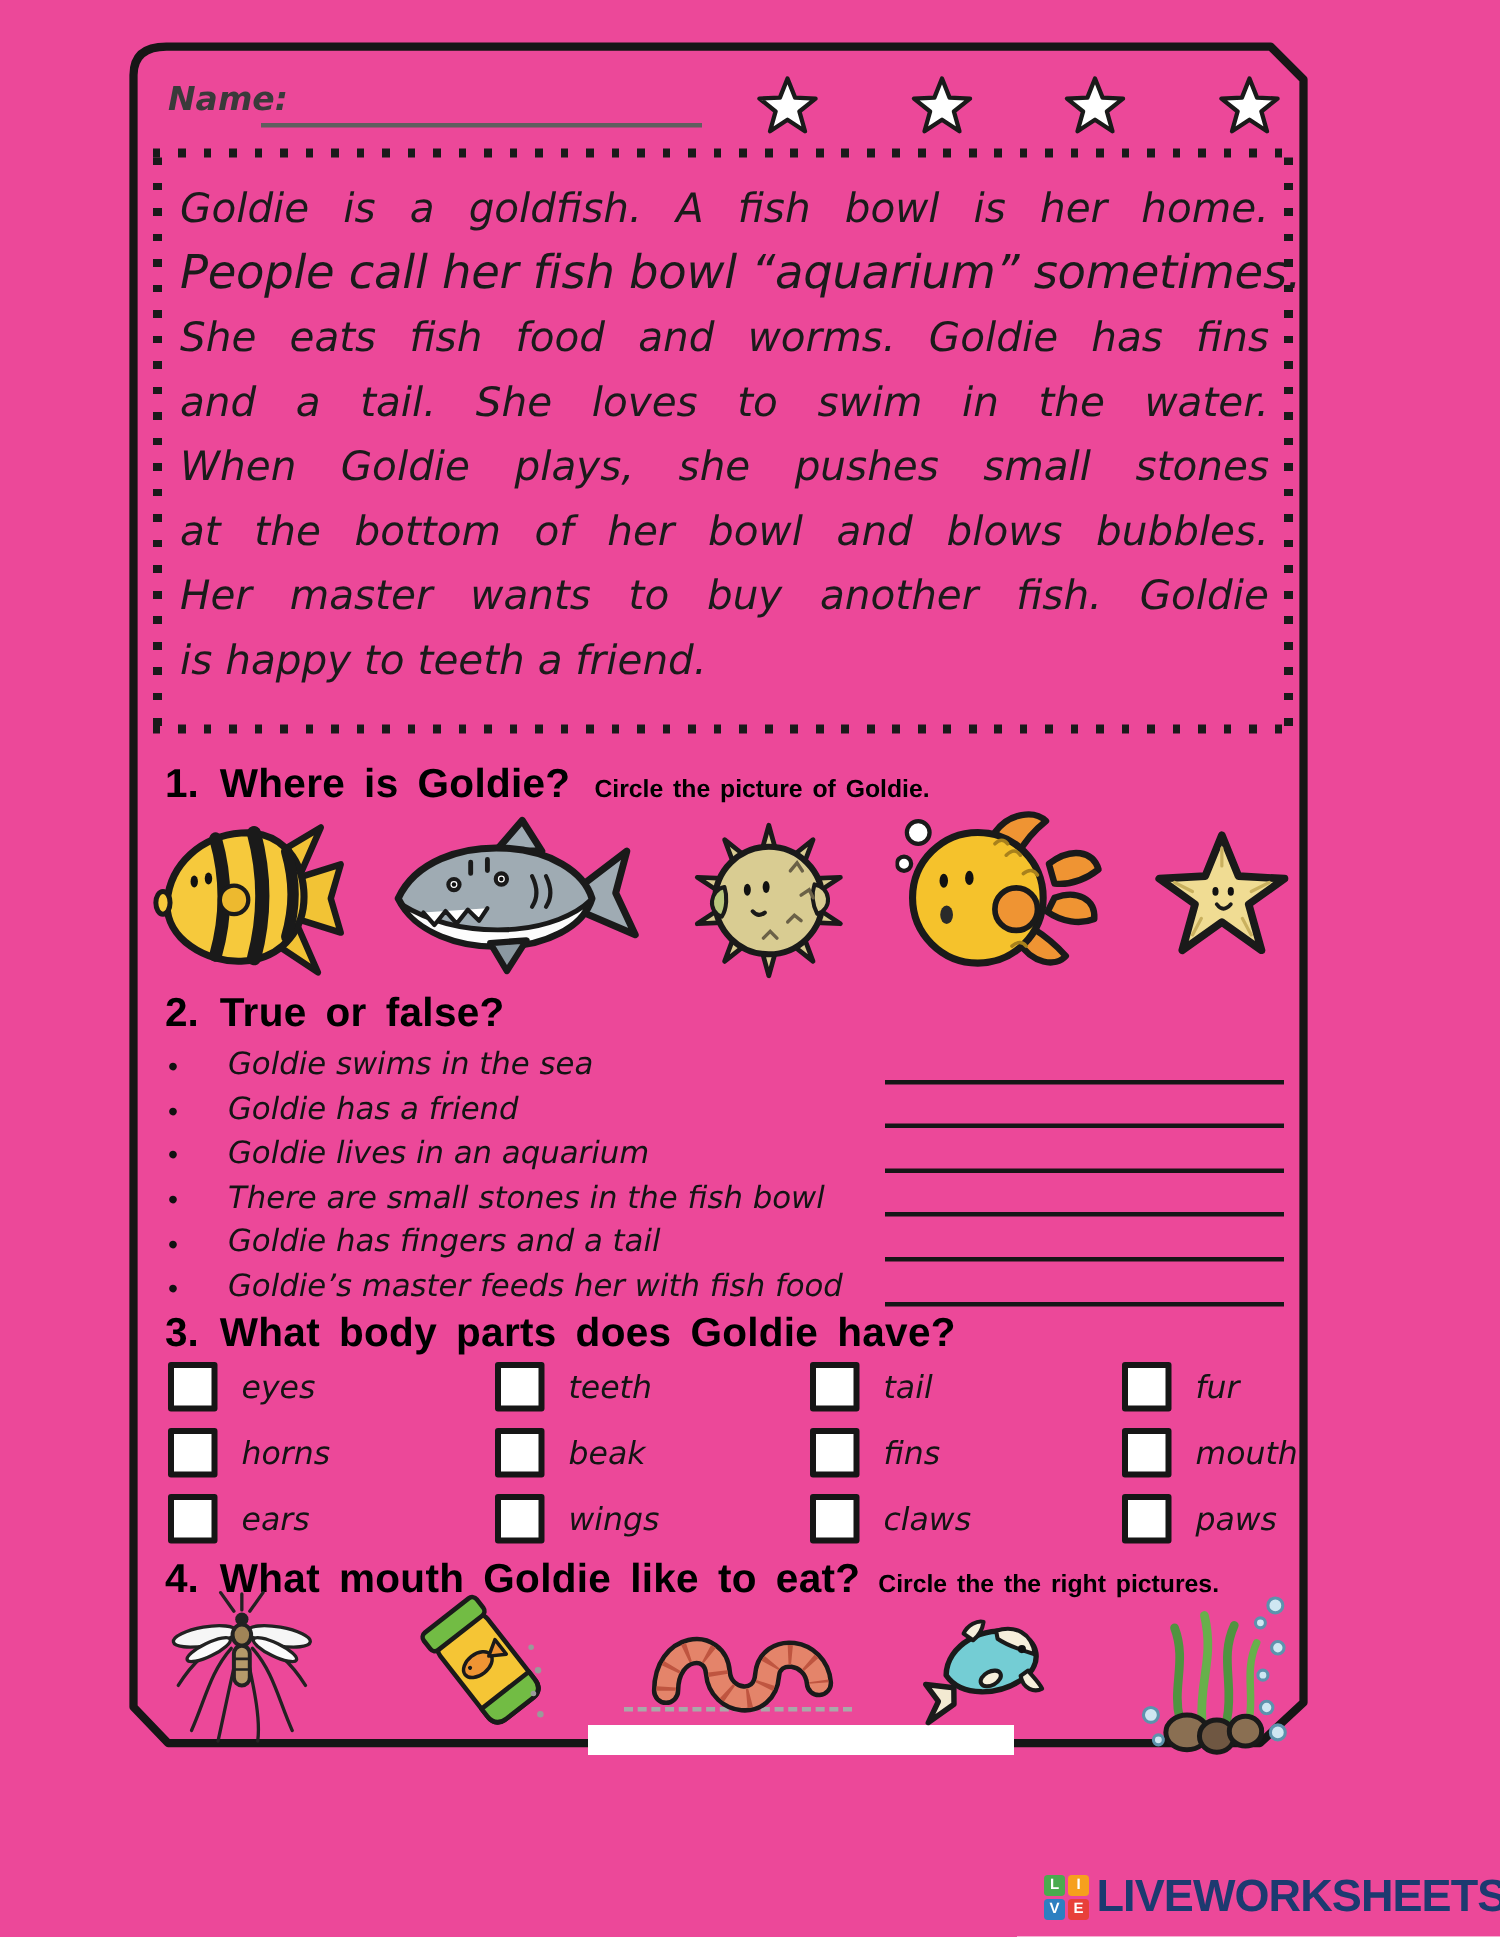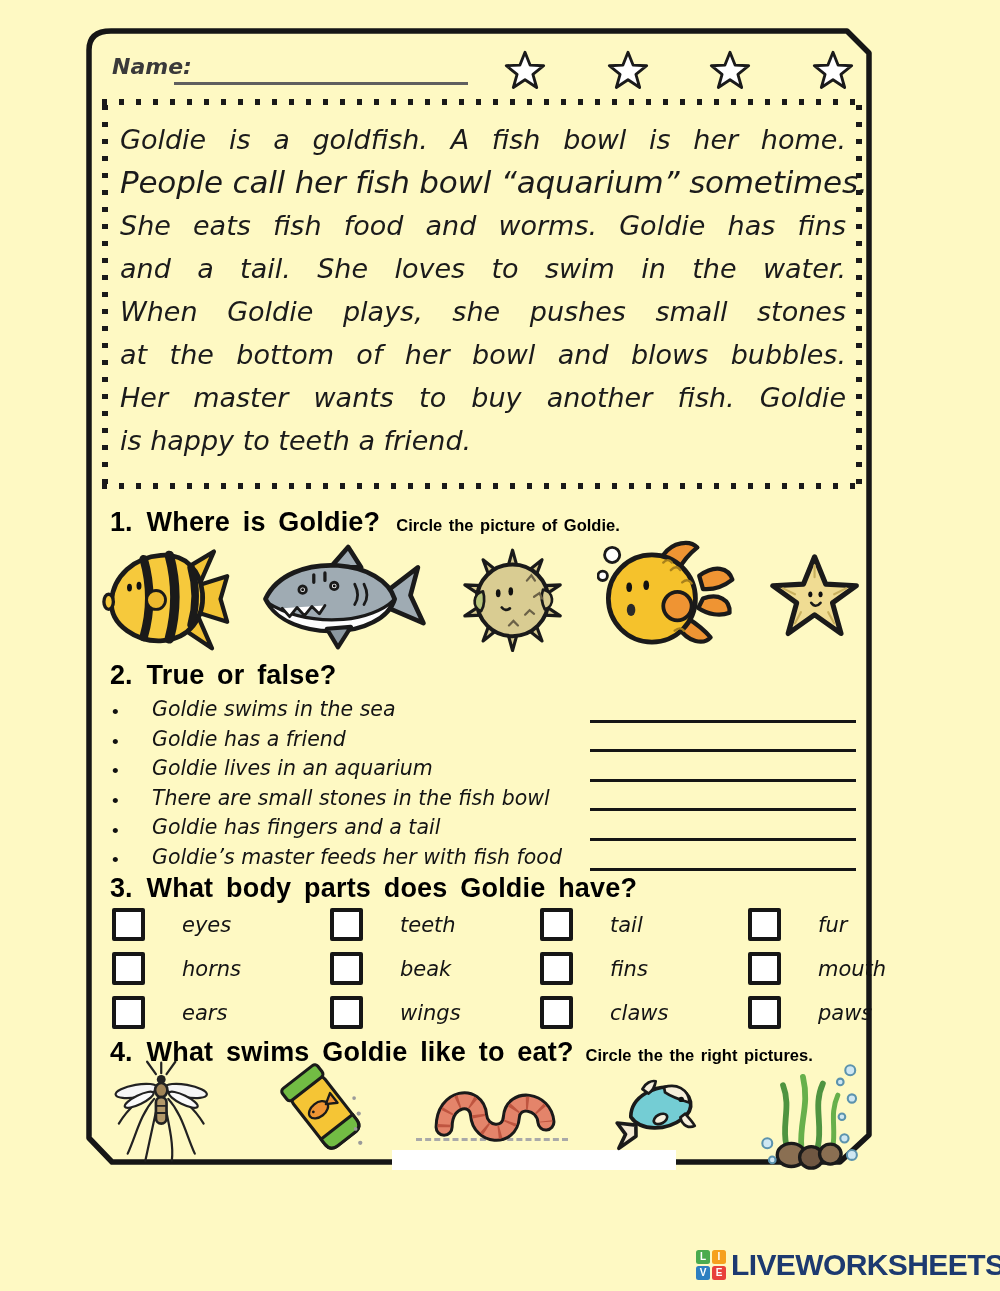--- a/index.html
+++ b/index.html
@@ -1,16 +1,16 @@
 <!DOCTYPE html>
 <html><head>
 <meta charset="utf-8">
 <style>
   html,body{margin:0;padding:0;background:#fff;}
-  .page{position:relative;width:1000px;height:1291px;background:#fef9c3;overflow:hidden;
+  .page{position:relative;width:1000px;height:1291px;background:#ec4899;overflow:hidden;
         font-family:"Liberation Sans",sans-serif;color:#161616;}
   svg{display:block;}
 
   .card-outline{position:absolute;left:80px;top:24px;z-index:1;}
 
   
   .name-label{position:absolute;left:112px;top:54px;font-family:"DejaVu Sans",sans-serif;
               font-style:italic;font-weight:600;font-size:22px;color:#3a3a3a;z-index:3;}
   .name-line{position:absolute;left:174px;top:58px;width:294px;height:24px;
              border-bottom:3.5px solid #5f5f5f;z-index:3;}
@@ -44,21 +44,21 @@
   .tf-bullet{width:24px;font-size:19px;line-height:1;align-self:center;color:#111;}
   .tf-text{font-family:"DejaVu Sans",sans-serif;font-style:italic;font-size:20.5px;color:#141414;margin-left:16px;}
   .tf-blank{margin-left:auto;width:266px;border-bottom:3.5px solid #161616;
             align-self:flex-end;margin-bottom:4px;}
 
   
   .bp-grid{position:absolute;left:112px;top:908px;width:752px;z-index:3;
            display:grid;grid-template-columns:218px 210px 208px 1fr;row-gap:11px;}
   .bp-cell{display:flex;align-items:center;gap:16px;}
   .bp-box{width:25px;height:25px;border:4px solid #161616;border-radius:2px;background:#fff;}
-  .bp-label{font-family:"DejaVu Sans",sans-serif;font-style:italic;font-size:21px;color:#141414;margin-left:21px;}
+  .bp-label{font-family:"DejaVu Sans",sans-serif;font-style:italic;font-size:21px;color:#141414;}
 
   .gap-cover{position:absolute;left:392px;top:1150px;width:284px;height:20px;background:#fff;z-index:2;}
   .dash-artifact{position:absolute;left:416px;top:1138px;width:152px;
                  border-top:3px dashed #a9a9a9;z-index:2;}
 
   
   .logo{position:absolute;left:696px;top:1248px;display:flex;align-items:center;gap:5px;z-index:3;}
   .logo-tiles{display:grid;grid-template-columns:14px 14px;grid-auto-rows:14px;gap:2px;}
   .tile{display:flex;align-items:center;justify-content:center;border-radius:2.5px;
         color:#fff;font-size:10px;font-weight:800;line-height:1;}
@@ -304,21 +304,21 @@
         <span class="bp-label">claws</span>
       </div>
     <div class="bp-cell">
         <span class="bp-box"></span>
         <span class="bp-label">paws</span>
       </div>
   </div>
 
   <div class="q-head" style="left:110px;top:1037px;">
     <span class="q-num">4.</span>
-    <span class="q-big">What swims Goldie like to eat?</span>
+    <span class="q-big">What mouth Goldie like to eat?</span>
     <span class="q-small" style="margin-left:12px">Circle the the right pictures.</span>
   </div>
 
   <div class="gap-cover"></div>
   <div class="dash-artifact"></div>
 
   <div class="figrow" style="left:104px;top:1058px;width:762px;height:110px;align-items:flex-start;">
 
     <svg class="fig" width="118" height="106" viewBox="0 0 120 120" style="margin-top:2px">
       <g stroke="#222" stroke-width="2.5" stroke-linecap="round" fill="none">

